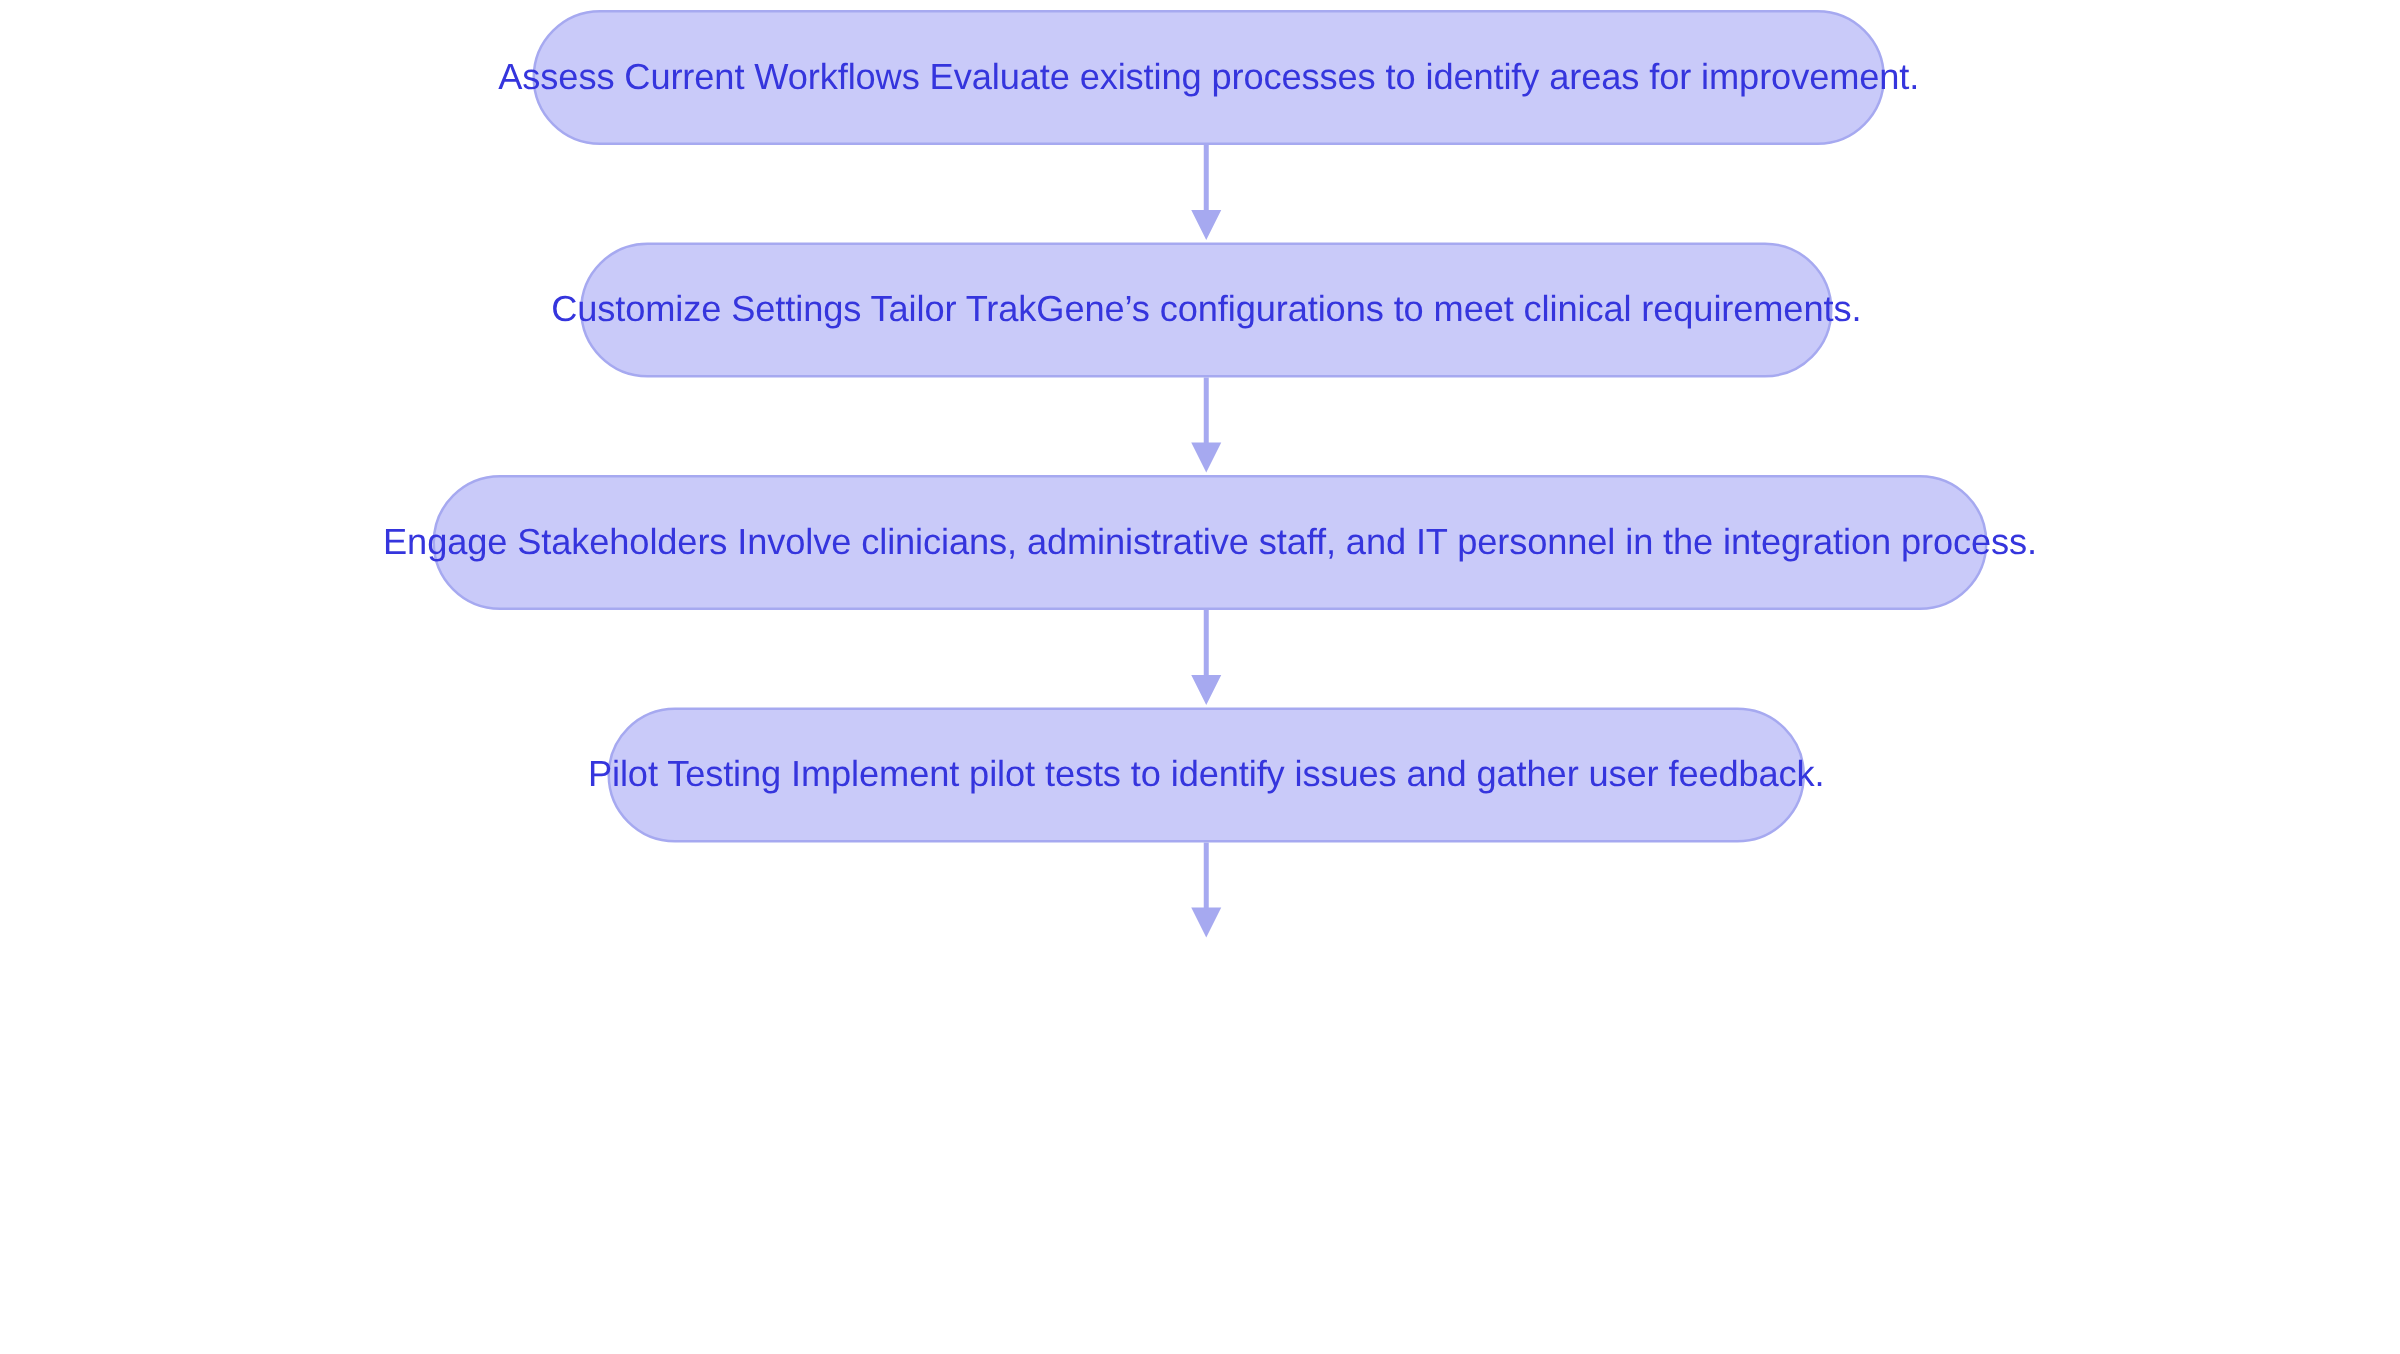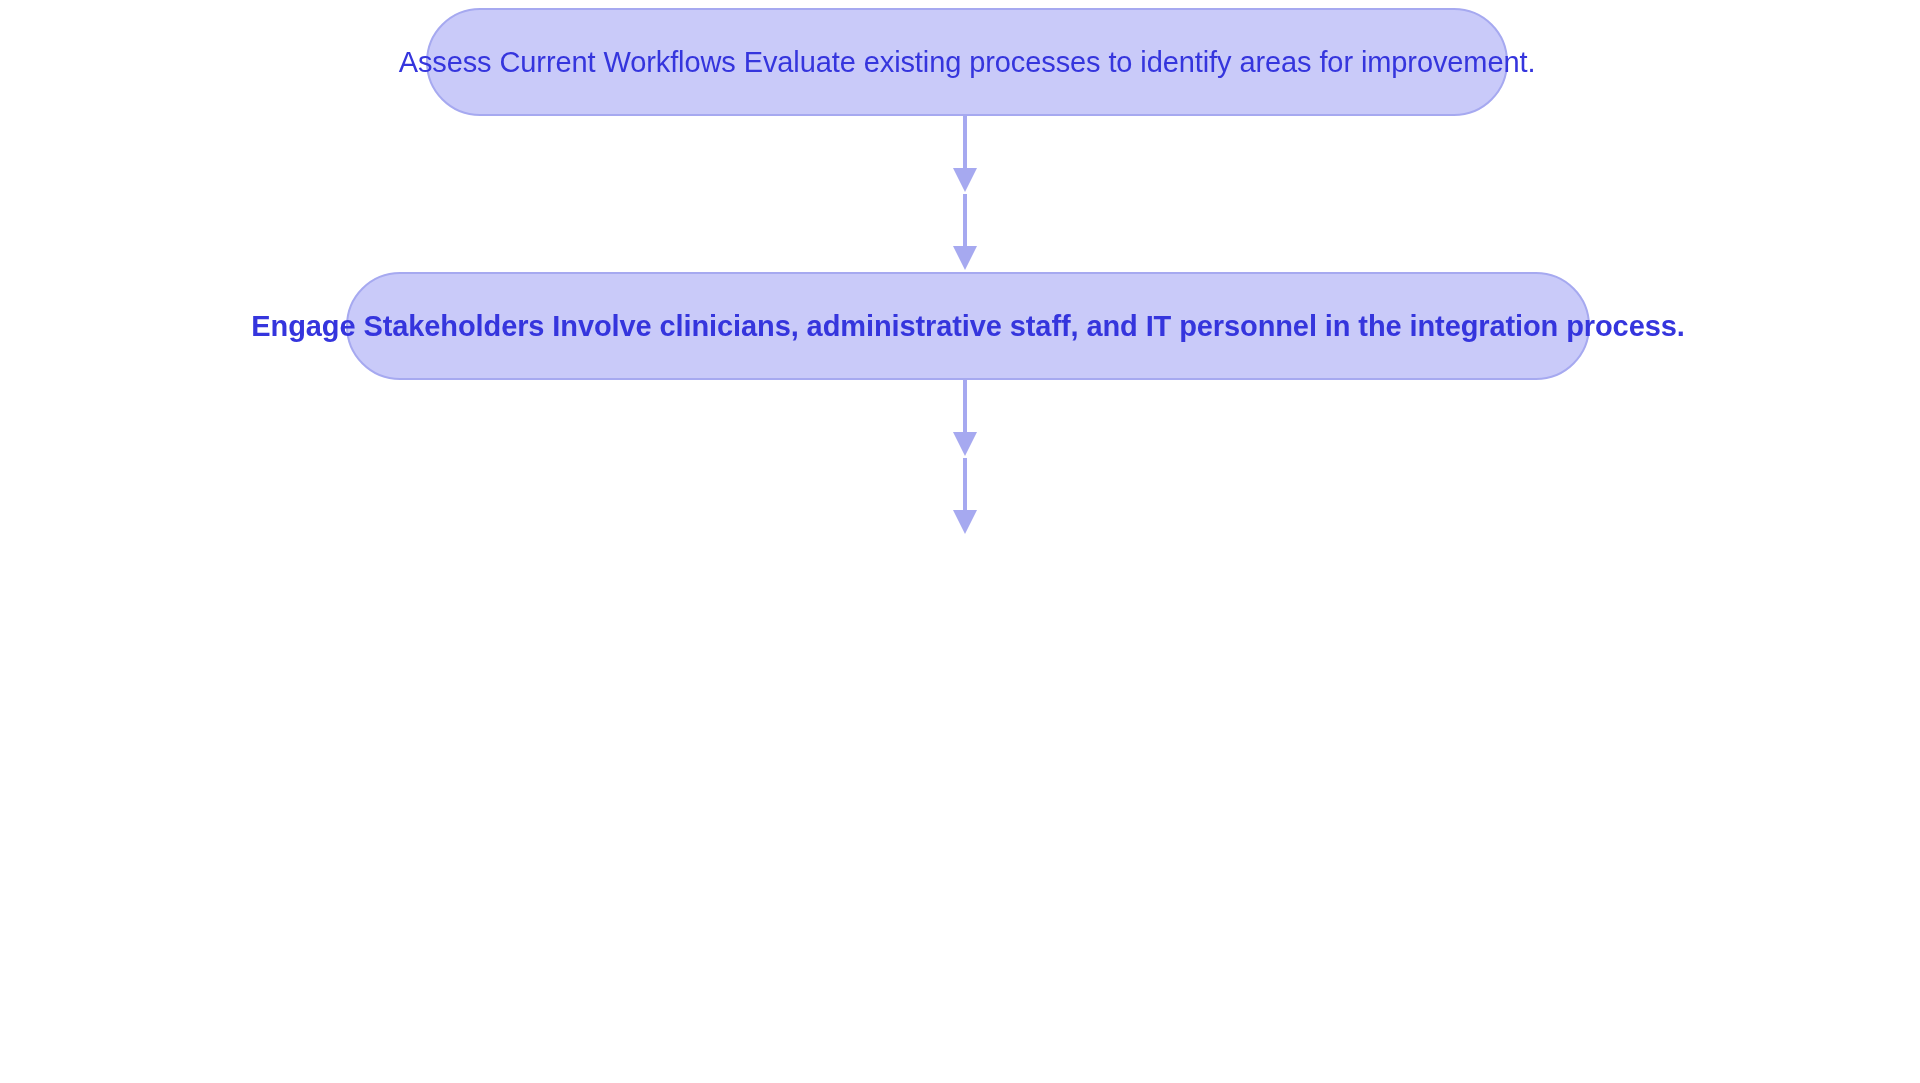--- a/index.html
+++ b/index.html
@@ -50,21 +50,21 @@
     text-align: center;
     white-space: nowrap;
     padding: 0 46px;
     height: 108px;
     position: relative;
   }
 
   
   .node-0 { width: 1082px; margin-left: 14px; }
   .node-1 { width: 1002px; margin-left: 10px; }
-  .node-2 { width: 1244px; margin-left: 16px; font-weight: bold; }
+  .node-2 { width: 1244px; margin-left: 16px; }
   .node-3 { width: 958px;  margin-left: 10px; }
   .node-4 { width: 1068px; margin-left: 10px; }
 
   .node-label {
     display: block;
     pointer-events: none;
   }
 
   .connector {
     width: 60px;
@@ -102,35 +102,41 @@
 
     <div class="node node-0">
       <span class="node-label">Assess Current Workflows Evaluate existing processes to identify areas for improvement.</span>
     </div>
 
     <div class="connector">
       <div class="conn-line"></div>
       <div class="conn-head"></div>
     </div>
 
+    <div class="node node-1">
+      <span class="node-label">Customize Settings Tailor TrakGene’s configurations to meet clinical requirements.</span>
+    </div>
 
     <div class="connector">
       <div class="conn-line"></div>
       <div class="conn-head"></div>
     </div>
 
     <div class="node node-2">
       <span class="node-label">Engage Stakeholders Involve clinicians, administrative staff, and IT personnel in the integration process.</span>
     </div>
 
     <div class="connector">
       <div class="conn-line"></div>
       <div class="conn-head"></div>
     </div>
 
+    <div class="node node-3">
+      <span class="node-label">Pilot Testing Implement pilot tests to identify issues and gather user feedback.</span>
+    </div>
 
     <div class="connector">
       <div class="conn-line"></div>
       <div class="conn-head"></div>
     </div>
 
 
   </div>
 </div>
 

